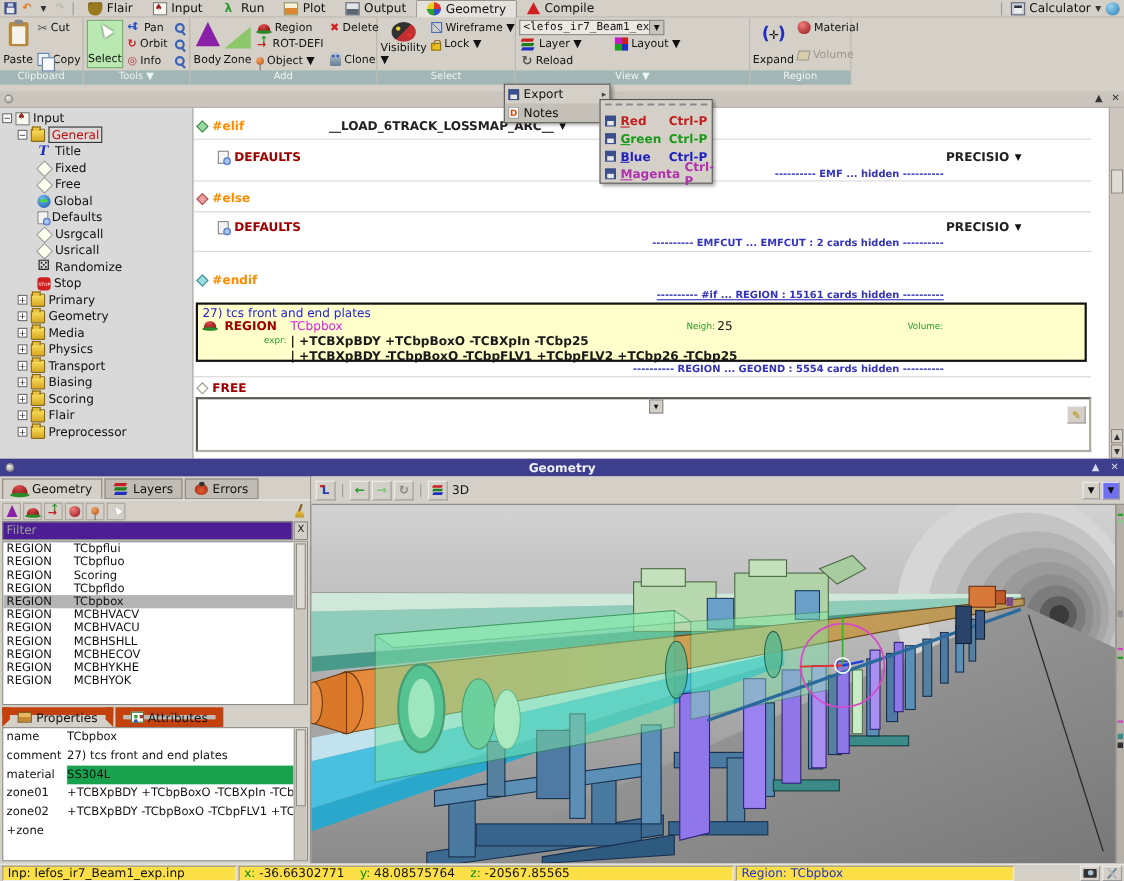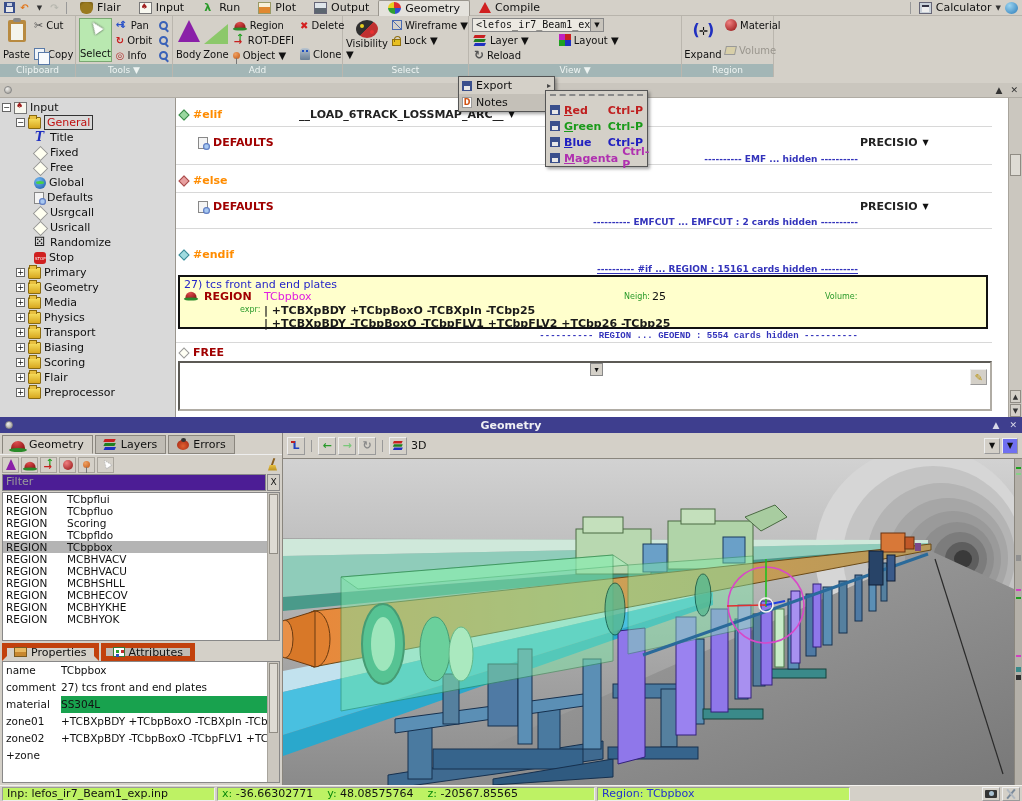--- a/index.html
+++ b/index.html
@@ -185,21 +185,21 @@
 .rt-head .hc { background:#d4d0c8; border:1px outset #eee; text-align:center; font-size:10.5px; overflow:hidden; }
 .hc-type { width:60px; } .hc-name { flex:1; } .hc-corner { width:12px; }
 .rt-body { flex:1; display:flex; overflow:hidden; }
 .rt-rows { flex:1; }
 .rt-row { display:flex; height:12px; font-size:10.5px; line-height:12px; }
 .rt-row.selected { background:#b4b4b4; }
 .rt-row .c-type { width:60px; padding-left:3px; } .rt-row .c-name { flex:1; padding-left:4px; }
 .rt-scroll { width:12px; background:#cbc7bf; border-left:1px solid #a8a49c; position:relative; }
 .rt-scroll .thumb { position:absolute; top:1px; left:1px; right:1px; height:60px; background:#dedbd4; border:1px solid #908c84; }
 .ptabs { height:20px; display:flex; align-items:flex-end; gap:2px; padding:2px 2px 0 2px; }
-.ptab { display:flex; align-items:center; gap:4px; padding:1px 7px; border:5px solid #c2410c; background:#c0bcb4; height:18px; }
+.ptab { display:flex; align-items:center; gap:4px; padding:1px 7px; border:7px solid #c2410c; background:#c0bcb4; height:18px; }
 .ptab.active { background:#d4d0c8; border-bottom-color:#d4d0c8; }
 .ic-props { width:13px; height:10px; background:linear-gradient(180deg,#e8b860 50%, #c88830 50%); border:1px solid #7a5a20; }
 .ic-attrs { width:12px; height:10px; background:#fff; border:1px solid #3a7a3a; }
 .ic-attrs::after { content:""; position:absolute; left:2px; top:2px; width:3px; height:3px; background:#30a030; box-shadow:5px 0 #c03030, 0 4px #3050c0; position:absolute; }
 .props { flex:1; display:flex; margin:0 2px 2px 2px; border:1px solid #888; background:#fff; overflow:hidden; }
 .props-rows { flex:1; overflow:hidden; }
 .prow { display:flex; height:17px; font-size:10.5px; line-height:16px; }
 .prow .pkey { width:58px; padding-left:3px; flex:0 0 auto; }
 .prow .pval { flex:1; white-space:nowrap; overflow:hidden; }
 .prow .pval.hl { background:#18a24e; }
@@ -216,23 +216,23 @@
 .v3d-label { font-weight:normal; margin-left:2px; }
 .vt-right { margin-left:auto; display:flex; gap:2px; }
 .vbtn.blue { background:#7070f0; }
 .viewer-canvas { flex:1; position:relative; background:#9a9a9a; overflow:hidden; }
 .viewer-canvas svg { display:block; }
 .marker-strip { position:absolute; right:0; top:26px; bottom:0; width:8px; background:#b4b0a8; border-left:1px solid #8a867e; }
 .marker-strip i { position:absolute; left:1px; width:5px; height:2px; display:block; }
 
 
 .statusbar { height:16px; background:#d4d0c8; display:flex; align-items:center; gap:2px; padding:0 2px; border-top:1px solid #f4f2ee; }
-.sb-cell { height:14px; border:1px inset #eee; display:flex; align-items:center; padding:0 4px; gap:4px; background:#bef264; white-space:nowrap; overflow:hidden; }
+.sb-cell { height:14px; border:1px inset #eee; display:flex; align-items:center; padding:0 4px; gap:4px; background:#fde047; white-space:nowrap; overflow:hidden; }
 .sb-inp { width:213px; }
-.sb-coords { width:378px; gap:14px; }
+.sb-coords { width:450px; gap:14px; }
 .sb-region { width:253px; color:#2233cc; }
 .sb-spacer { flex:1; }
 .glab { color:#0a8a0a; }
 .sb-iconbtn { width:18px; height:14px; border:1px outset #eee; background:#d4d0c8; display:flex; align-items:center; justify-content:center; }
 .ic-camera { width:12px; height:8px; background:#333; position:relative; border-radius:1px; }
 .ic-camera::after { content:""; position:absolute; left:4px; top:1px; width:5px; height:5px; border-radius:50%; background:#a8c0d0; }
 .ic-tools { width:12px; height:12px; position:relative; }
 .ic-tools::before { content:""; position:absolute; left:5px; top:0; width:2px; height:12px; background:#7a8a9a; transform:rotate(40deg); }
 .ic-tools::after { content:""; position:absolute; left:5px; top:0; width:2px; height:12px; background:#b0b8c0; transform:rotate(-40deg); }
 </style>
@@ -646,21 +646,21 @@
               <span class="grn-lab" style="position:absolute; left:645px; top:2px;">Volume:</span>
             </div>
             <div class="rc-expr">
               <span class="grn-lab" style="position:absolute; left:60px; top:1px;">expr:</span>
               <span class="bexp" style="position:absolute; left:84px;">| +TCBXpBDY +TCbpBoxO -TCBXpIn -TCbp25</span>
             </div>
             <div class="rc-expr">
               <span class="bexp" style="position:absolute; left:84px;">| +TCBXpBDY -TCbpBoxO -TCbpFLV1 +TCbpFLV2 +TCbp26 -TCbp25</span>
             </div>
           </div>
-          <div class="hidden-line" style="top:233px;font-family:Liberation Mono, monospace;">---------- REGION ... GEOEND : 5554 cards hidden ----------</div>
+          <div class="hidden-line" style="top:233px;">---------- REGION ... GEOEND : 5554 cards hidden ----------</div>
           <div class="sepline" style="top:244px"></div>
           <div class="erow" style="top:248px; left:4px;">
             <span class="diamond dia-white"></span>
             <span class="kw-card">FREE</span>
           </div>
           <div class="free-box">
             
             
             <div class="fb-drop">▼</div>
             <div class="fb-pencil">✎</div>

